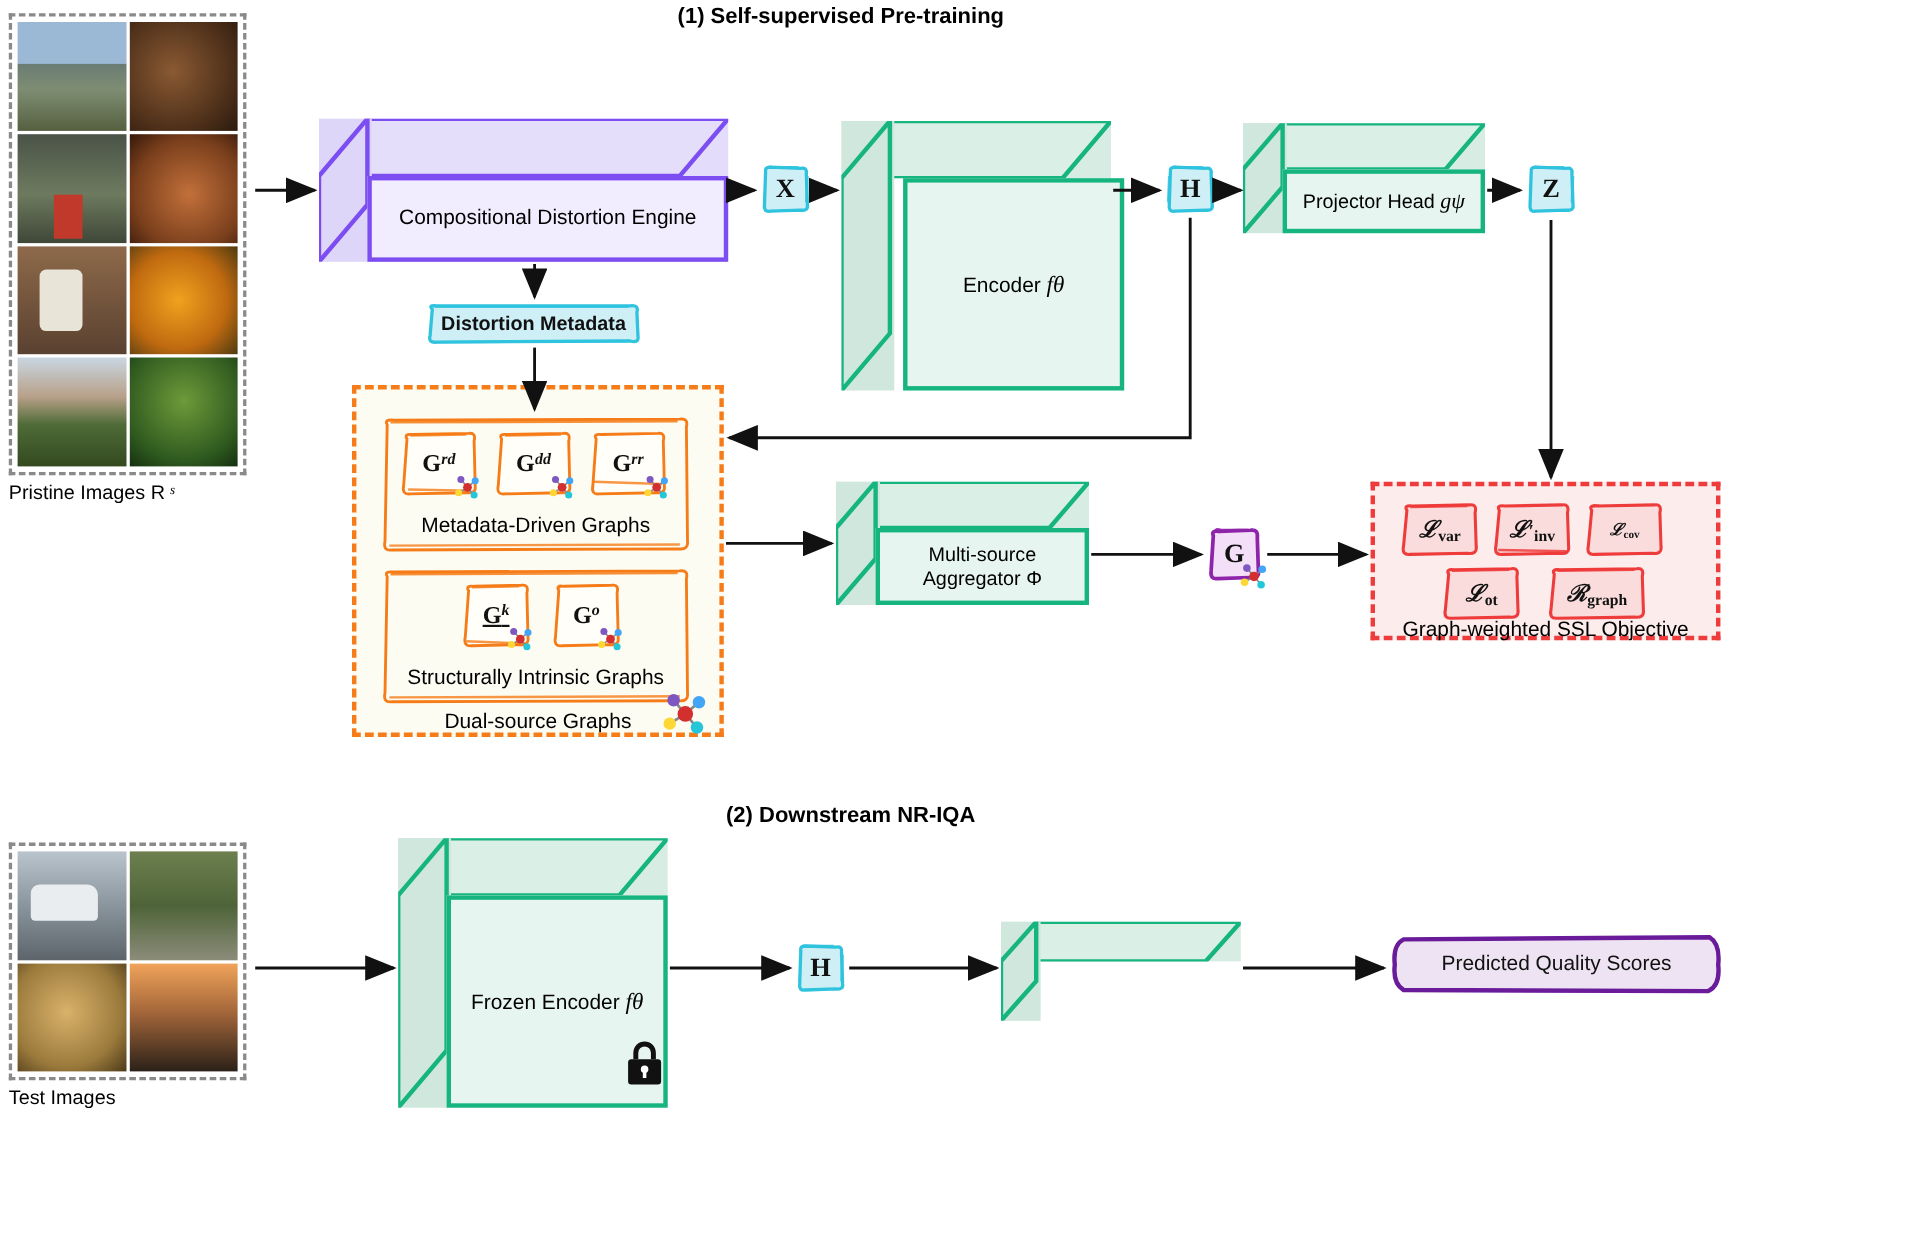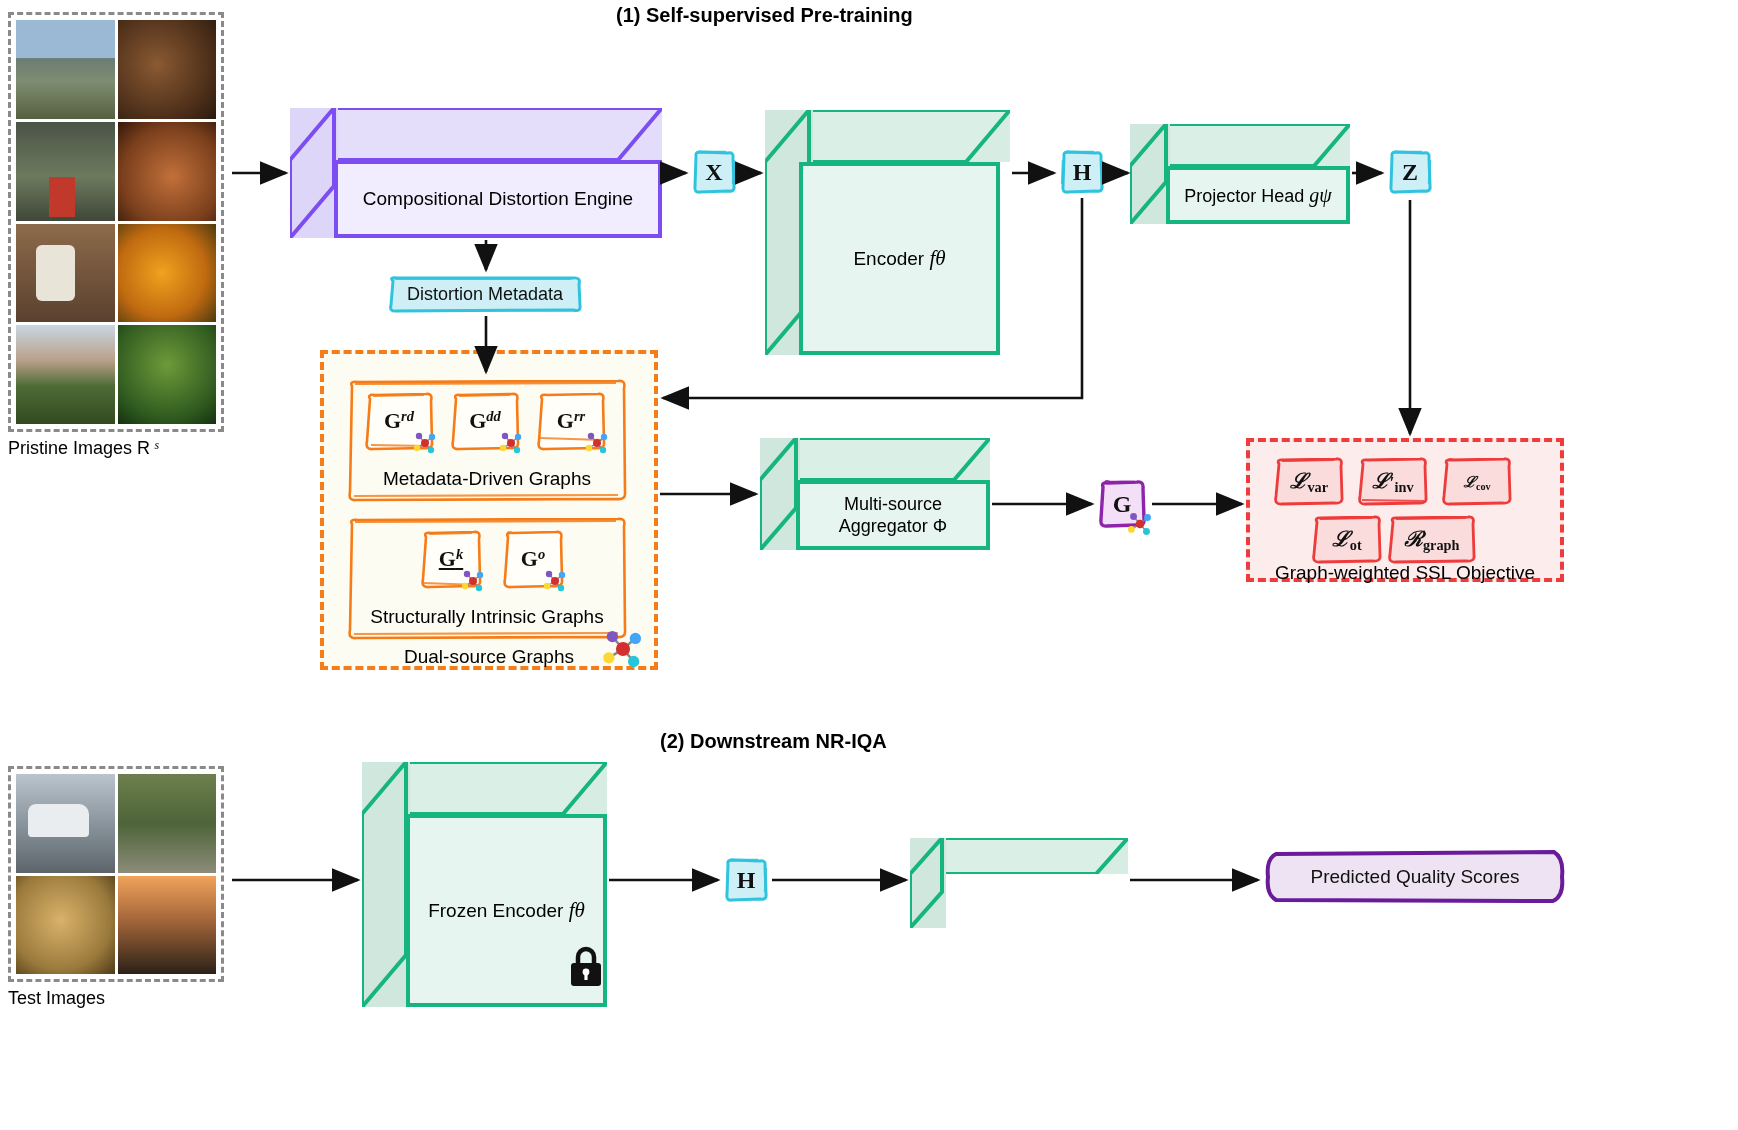--- a/index.html
+++ b/index.html
@@ -108,40 +108,40 @@
   <div class="face top" style="width:245px;height:52px;">
     <svg width="245" height="52" style="display:block;">
       <polygon points="0,52 44,0 245,0 201,52" fill="#DAEFE6" stroke="#16B57F" stroke-width="4"></polygon>
     </svg>
   </div>
   <div class="face side" style="top:0;width:48px;height:245px;">
     <svg width="48" height="245" style="display:block;">
       <polygon points="0,52 44,0 44,193 0,245" fill="#CFE7DD" stroke="#16B57F" stroke-width="4"></polygon>
     </svg>
   </div>
-  <div class="face front" style="left:34px;width:201px;height:193px;">
+  <div class="face front" style="left:56px;width:201px;height:193px;">
     <span class="lbl">
       <span>Encoder</span>
       <span class="math mi" style="font-size:21px;"><span>fθ</span></span>
     </span>
   </div>
 </div>
 
 <div class="tag" style="left:1058px;top:148px;width:48px;height:48px;">
   <div class="sketch">
     <svg viewBox="0 0 48 48" preserveAspectRatio="none">
       <path d="M6 8 Q5 4 10 4 L38 5 Q44 4 43 10 L44 38 Q45 44 38 43 L10 44 Q4 45 5 38 Z" fill="#CFEFF7" stroke="#2FC3DE" stroke-width="3" stroke-linejoin="round"></path>
       <path d="M8 6 Q7 3 12 4 L36 4" fill="none" stroke="#2FC3DE" stroke-width="2.4" opacity=".85"></path>
       <path d="M5 12 L4 36" fill="none" stroke="#2FC3DE" stroke-width="2.4" opacity=".8"></path>
     </svg>
   </div>
   <span class="txt">H</span>
 </div>
 
-<div class="box3d" style="left:1130px;top:124px;width:220px;height:100px;
+<div class="box3d" style="left:1130px;top:112px;width:220px;height:100px;
             --stroke:#16B57F;--front:#E6F5EF;--top:#D7EDE4;--side:#CFE7DD;">
   <div class="face top" style="width:220px;height:42px;">
     <svg width="220" height="42" style="display:block;">
       <polygon points="0,42 36,0 220,0 184,42" fill="#DAEFE6" stroke="#16B57F" stroke-width="4"></polygon>
     </svg>
   </div>
   <div class="face side" style="top:0;width:40px;height:100px;">
     <svg width="40" height="100" style="display:block;">
       <polygon points="0,42 36,0 36,58 0,100" fill="#CFE7DD" stroke="#16B57F" stroke-width="4"></polygon>
     </svg>
@@ -166,21 +166,21 @@
 </div>
 
 <div class="tag" style="left:385px;top:274px;width:200px;height:40px;">
   <div class="sketch">
     <svg viewBox="0 0 200 40" preserveAspectRatio="none">
       <path d="M8 7 Q4 3 12 4 L188 4 Q196 3 194 10 L195 32 Q196 38 188 36 L12 37 Q4 38 6 31 Z" fill="#CFEFF7" stroke="#2FC3DE" stroke-width="3" stroke-linejoin="round"></path>
       <path d="M10 5 L186 5" fill="none" stroke="#2FC3DE" stroke-width="2.2" opacity=".8"></path>
       <path d="M10 37 L186 36" fill="none" stroke="#2FC3DE" stroke-width="2.2" opacity=".7"></path>
     </svg>
   </div>
-  <span class="txt" style="font-family:'Liberation Sans',sans-serif;font-weight:normal;font-size:18px;">Distortion Metadata</span>
+  <span class="txt" style="font-family:'Liberation Sans',sans-serif;font-weight:bold;font-size:18px;">Distortion Metadata</span>
 </div>
 
 <div class="dash-panel" style="left:320px;top:350px;width:338px;height:320px;
             border:4px dashed #F57C18;background:#FDFCF2;">
 
   <div class="abs" style="left:22px;top:24px;width:282px;height:126px;">
     <svg class="abs" width="282" height="126" style="left:0;top:0;overflow:visible;">
       <path d="M6 8 Q3 3 12 4 L272 3 Q280 2 278 10 L279 114 Q280 122 271 121 L10 122 Q2 123 4 114 Z" fill="none" stroke="#F57C18" stroke-width="2.6"></path>
       <path d="M9 6 L270 5" fill="none" stroke="#F57C18" stroke-width="2.2" opacity=".85"></path>
       <path d="M8 118 L272 117" fill="none" stroke="#F57C18" stroke-width="2.2" opacity=".8"></path>
@@ -379,21 +379,21 @@
     <div class="tag" style="position:relative;width:74px;height:50px;">
       <svg class="sketch" viewBox="0 0 74 50" preserveAspectRatio="none">
         <path d="M7 8 Q4 3 12 4 L64 3 Q71 2 69 10 L70 41 Q71 48 62 47 L10 48 Q2 49 4 40 Z" fill="#FADCDC" stroke="#EE3B3B" stroke-width="2.8"></path>
         <path d="M10 5 Q7 2 14 4" fill="none" stroke="#EE3B3B" stroke-width="2.2" opacity=".85"></path>
       </svg>
       <span class="txt math" style="font-size:15px;">
         <span class="mi">ℒ</span><span class="sub">cov</span>
       </span>
     </div>
   </div>
-  <div class="abs" style="left:60px;top:72px;display:flex;gap:2px;">
+  <div class="abs" style="left:60px;top:72px;display:flex;gap:22px;">
     <div class="tag" style="position:relative;width:74px;height:50px;">
       <svg class="sketch" viewBox="0 0 74 50" preserveAspectRatio="none">
         <path d="M7 8 Q4 3 12 4 L64 3 Q71 2 69 10 L70 41 Q71 48 62 47 L10 48 Q2 49 4 40 Z" fill="#FADCDC" stroke="#EE3B3B" stroke-width="2.8"></path>
         <path d="M10 5 L62 4" fill="none" stroke="#EE3B3B" stroke-width="2.2" opacity=".85"></path>
       </svg>
       <span class="txt math" style="font-size:21px;">
         <span class="mi">ℒ</span><span class="sub">ot</span>
       </span>
     </div>
     <div class="tag" style="position:relative;width:92px;height:50px;">

